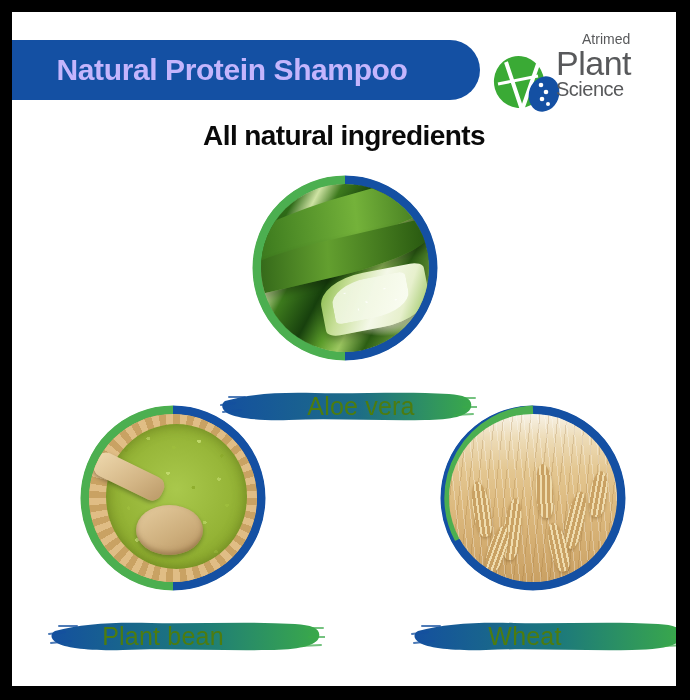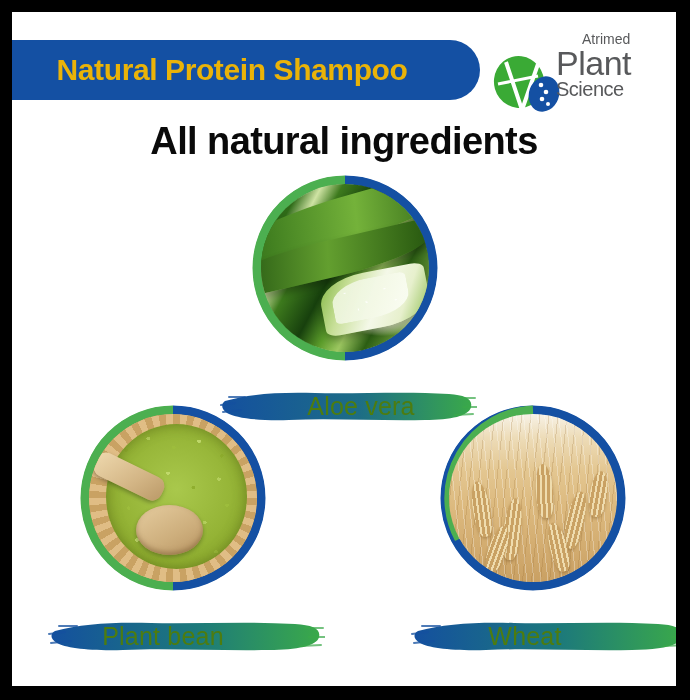--- a/index.html
+++ b/index.html
@@ -40,21 +40,21 @@
     height: 60px;
     background: #1450a3;
     border-radius: 0 32px 32px 0;
     display: flex;
     align-items: center;
     justify-content: center;
     padding-right: 14px;
     box-sizing: border-box;
   }
   .header-title {
-    color: #eab308;
+    color: #c4b5fd;
     font-size: 30px;
     font-weight: bold;
     letter-spacing: -0.4px;
     white-space: nowrap;
   }
 
   
   .brand-logo {
     position: absolute;
     right: 8px;
@@ -94,21 +94,21 @@
   }
   .brand-science { font-size: 20px; }
 
   
   .main-heading {
     position: absolute;
     left: 0;
     right: 0;
     top: 108px;
     text-align: center;
-    font-size: 38px;
+    font-size: 28px;
     font-weight: bold;
     color: #0a0a0a;
     letter-spacing: -0.6px;
   }
 
   
   .ingredient {
     position: absolute;
     width: 186px;
   }

